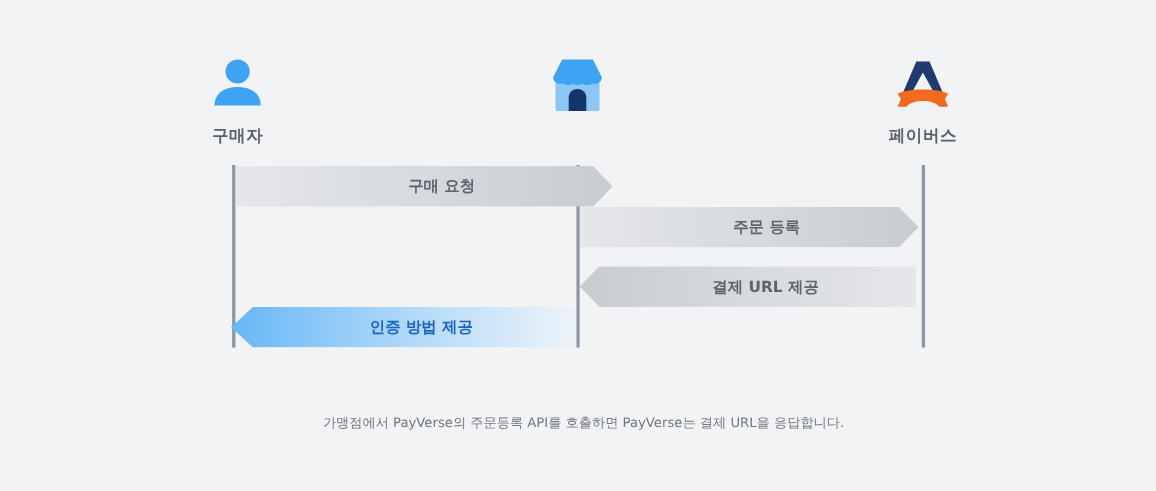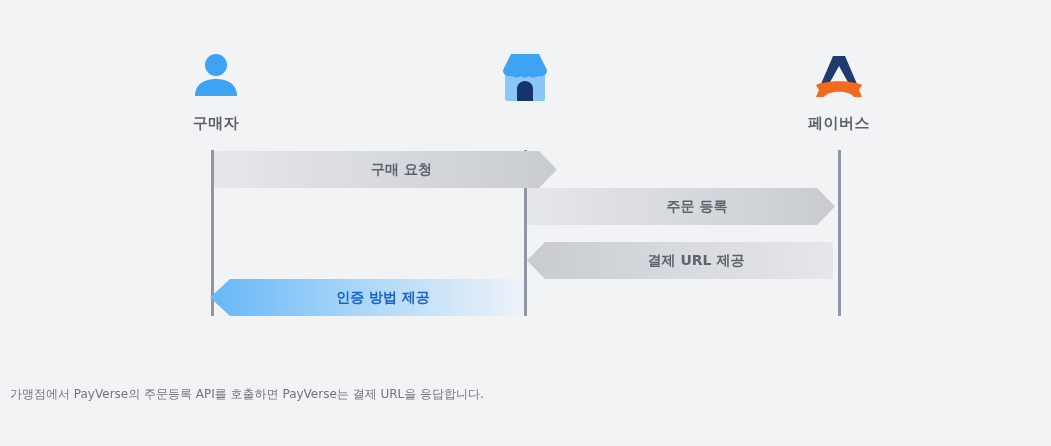--- a/index.html
+++ b/index.html
@@ -26,21 +26,21 @@
     .arrow.left {
       clip-path: polygon(18px 0, 100% 0, 100% 100%, 18px 100%, 0 50%);
       background: linear-gradient(90deg, #c8ccd1 0%, #e5e7ea 100%);
     }
     .arrow.blue {
       clip-path: polygon(20px 0, 100% 0, 100% 100%, 20px 100%, 0 50%);
       background: linear-gradient(90deg, #66b7f7 0%, #b5dbf8 55%, #eef3f8 100%);
       color: #1b63c9;
     }
     .caption {
-      position: absolute; left: 0; right: 0; top: 384px; 
+      position: absolute; left: 0; right: 0; top: 374px; text-align: center;
       font-size: 12px; color: #70757e; line-height: 20px; margin-left: 10px;
     }
   </style>
 </head>
 <body>
 
 <div class="actor" style="left:216px;">
   <svg class="icon" viewBox="0 0 52 52">
     <circle cx="26" cy="15" r="11" fill="#3ea3f2"></circle>
     <path d="M5 46 C5 34 15 29 26 29 C37 29 47 34 47 46 Z" fill="#3ea3f2"></path>

